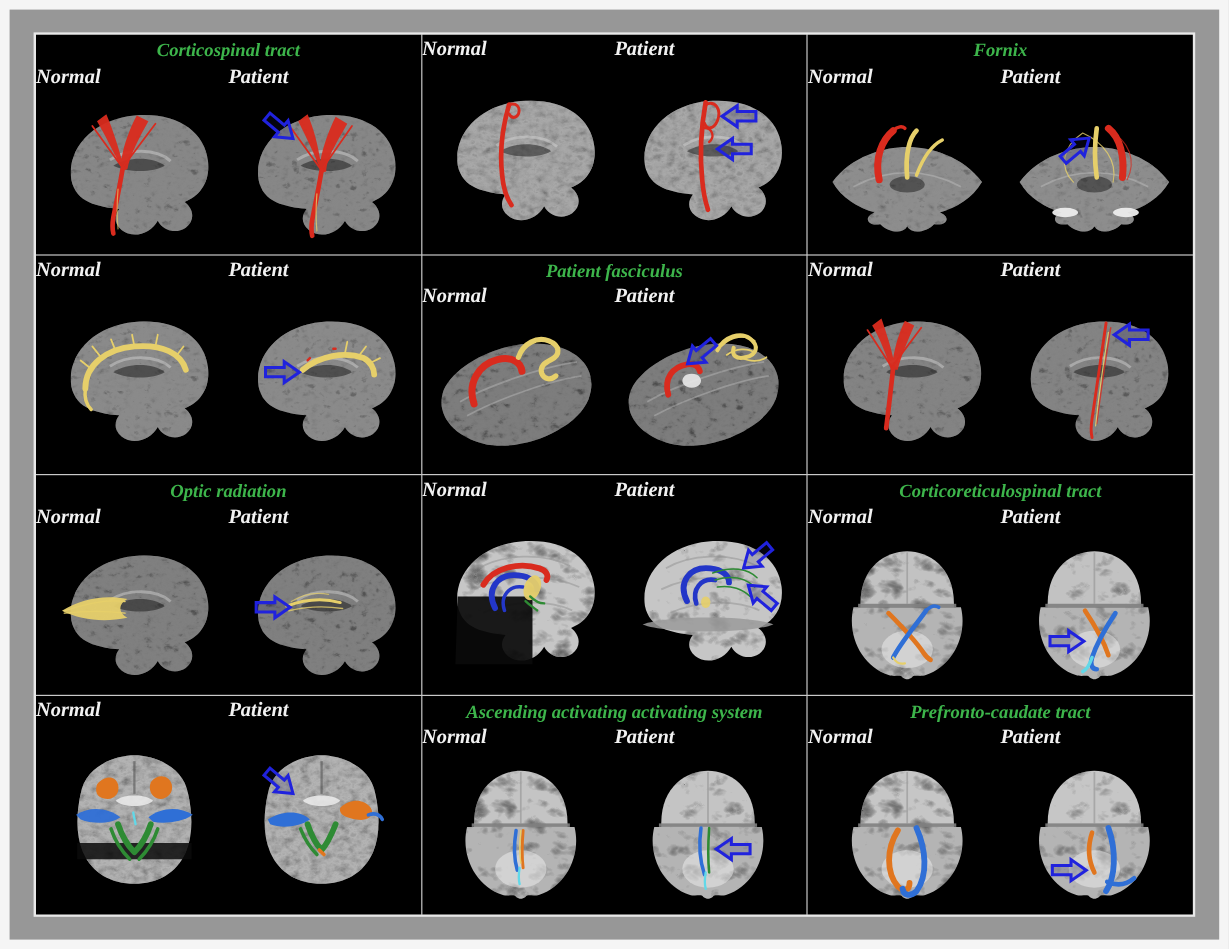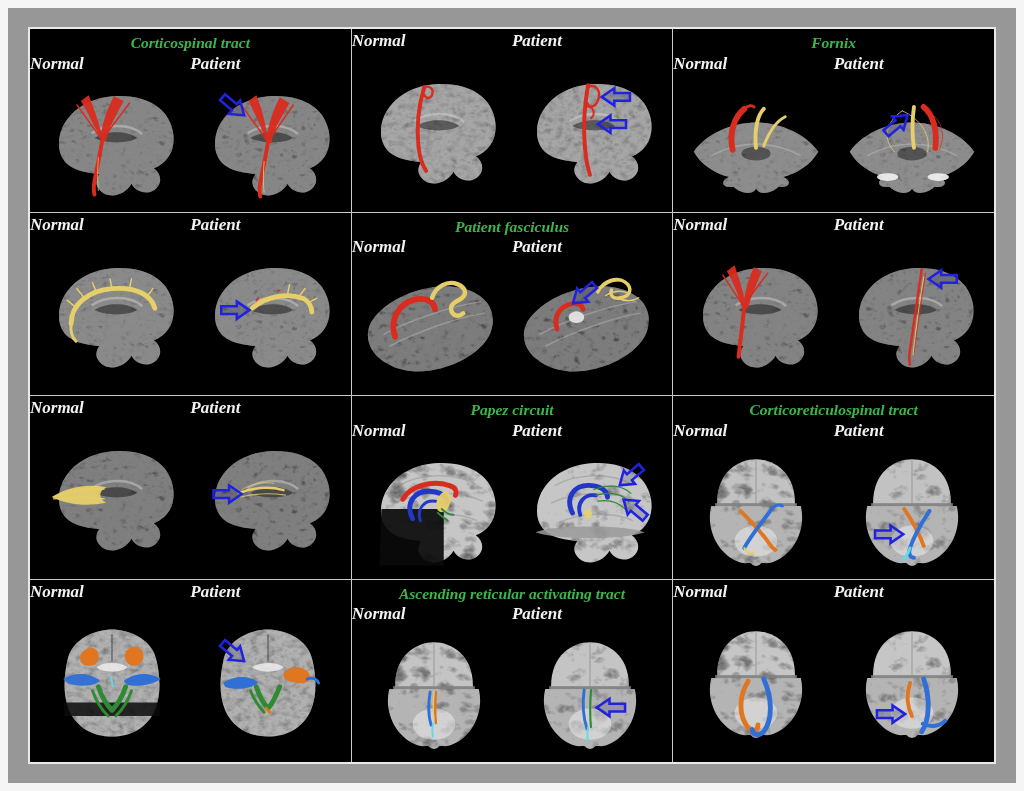--- a/index.html
+++ b/index.html
@@ -301,20 +301,21 @@
                   <path d="M88,26 C84,50 80,78 77,106" fill="none" stroke="#e6cf6a" stroke-width="1" stroke-linecap="round" stroke-linejoin="round" opacity="0.9"></path>
                 </g>
                 <g transform="translate(108,28) rotate(180)">
                   <polygon points="-14,-4 2,-4 2,-9 15,0 2,9 2,4 -14,4" fill="rgba(20,20,90,0.18)" stroke="#2022dd" stroke-width="2.6"></polygon>
                 </g>
               </svg>
             </div>
           </div>
         </section>
         <section class="panel">
+          <h3 class="ptitle">Optic radiation</h3>
           <div class="plabels">
             <span class="plab">Normal</span>
             <span class="plab">Patient</span>
           </div>
           <div class="pimages">
             <div class="brainwrap">
               <svg class="brain" viewBox="0 0 152 128">
                 <path d="M22,72 C18,44 42,20 76,17 C112,14 136,30 139,56 C141,74 132,86 119,91 C127,97 128,107 120,113 C111,119 100,115 96,107 C90,118 75,123 65,115 C58,109 59,102 63,97 C45,95 26,92 22,72 Z" fill="#525252" filter="url(#mriTexA)"></path>
                 <path d="M58,60 C70,52 92,52 102,60 C92,66 70,66 58,60 Z" fill="#141414" opacity="0.5"></path>
                 <path d="M55,55 C70,45 95,45 107,56" stroke="#d8d8d8" stroke-width="2.5" fill="none" opacity="0.45"></path>
@@ -335,21 +336,20 @@
                   <path d="M50,56 C60,50 72,48 82,50" fill="none" stroke="#e6cf6a" stroke-width="1" stroke-linecap="round" stroke-linejoin="round" opacity="0.7"></path>
                 </g>
                 <g transform="translate(34,61) rotate(0)">
                   <polygon points="-14,-4 2,-4 2,-9 15,0 2,9 2,4 -14,4" fill="rgba(20,20,90,0.18)" stroke="#2022dd" stroke-width="2.6"></polygon>
                 </g>
               </svg>
             </div>
           </div>
         </section>
         <section class="panel">
-          <h3 class="ptitle">Papez circuit</h3>
           <div class="plabels">
             <span class="plab">Normal</span>
             <span class="plab">Patient</span>
           </div>
           <div class="pimages">
             <div class="brainwrap">
               <svg class="brain" viewBox="0 0 152 128">
                 <path d="M22,72 C18,44 42,20 76,17 C112,14 136,30 139,56 C141,74 132,86 119,91 C127,97 128,107 120,113 C111,119 100,115 96,107 C90,118 75,123 65,115 C58,109 59,102 63,97 C45,95 26,92 22,72 Z" fill="#c6c6c6" filter="url(#gyriTexA)"></path>
                 <path d="M40,40 C60,28 95,26 118,38 M36,58 C60,46 100,44 126,56 M44,78 C66,68 98,66 120,76" stroke="#8f8f8f" stroke-width="1.5" fill="none" opacity="0.5"></path>
                 <g>
@@ -461,21 +461,21 @@
                   <path d="M74,92 L78,96" fill="none" stroke="#e0761f" stroke-width="3" stroke-linecap="round" stroke-linejoin="round" opacity="1"></path>
                 </g>
                 <g transform="translate(40,34) rotate(40)">
                   <polygon points="-14,-4 2,-4 2,-9 15,0 2,9 2,4 -14,4" fill="rgba(20,20,90,0.18)" stroke="#2022dd" stroke-width="2.6"></polygon>
                 </g>
               </svg>
             </div>
           </div>
         </section>
         <section class="panel">
-          <h3 class="ptitle">Ascending reticular activating tract</h3>
+          <h3 class="ptitle">Ascending activating activating system</h3>
           <div class="plabels">
             <span class="plab">Normal</span>
             <span class="plab">Patient</span>
           </div>
           <div class="pimages">
             <div class="brainwrap">
               <svg class="brain" viewBox="0 0 152 128">
                 <path d="M36,58 C36,26 58,13 76,13 C94,13 116,26 116,58 L116,61 L36,61 Z" fill="#c4c4c4" filter="url(#gyriTexA)"></path>
                 <path d="M76,14 L76,58" stroke="#9a9a9a" stroke-width="1.5" opacity="0.7"></path>
                 <path d="M30,61 C24,86 38,112 60,119 C66,121 70,118 72,121 C75,123 77,123 80,121 C82,118 86,121 92,119 C114,112 128,86 122,61 Z" fill="#b4b4b4" filter="url(#gyriTexA)"></path>
@@ -502,20 +502,21 @@
                   <path d="M74,100 C73,106 73,110 74,114" fill="none" stroke="#62d8e8" stroke-width="2" stroke-linecap="round" stroke-linejoin="round" opacity="1"></path>
                 </g>
                 <g transform="translate(98,80) rotate(180)">
                   <polygon points="-14,-4 2,-4 2,-9 15,0 2,9 2,4 -14,4" fill="rgba(20,20,90,0.18)" stroke="#2022dd" stroke-width="2.6"></polygon>
                 </g>
               </svg>
             </div>
           </div>
         </section>
         <section class="panel">
+          <h3 class="ptitle">Prefronto-caudate tract</h3>
           <div class="plabels">
             <span class="plab">Normal</span>
             <span class="plab">Patient</span>
           </div>
           <div class="pimages">
             <div class="brainwrap">
               <svg class="brain" viewBox="0 0 152 128">
                 <path d="M36,58 C36,26 58,13 76,13 C94,13 116,26 116,58 L116,61 L36,61 Z" fill="#c6c6c6" filter="url(#gyriTexA)"></path>
                 <path d="M76,14 L76,58" stroke="#9a9a9a" stroke-width="1.5" opacity="0.7"></path>
                 <path d="M30,61 C24,86 38,112 60,119 C66,121 70,118 72,121 C75,123 77,123 80,121 C82,118 86,121 92,119 C114,112 128,86 122,61 Z" fill="#b4b4b4" filter="url(#gyriTexA)"></path>

